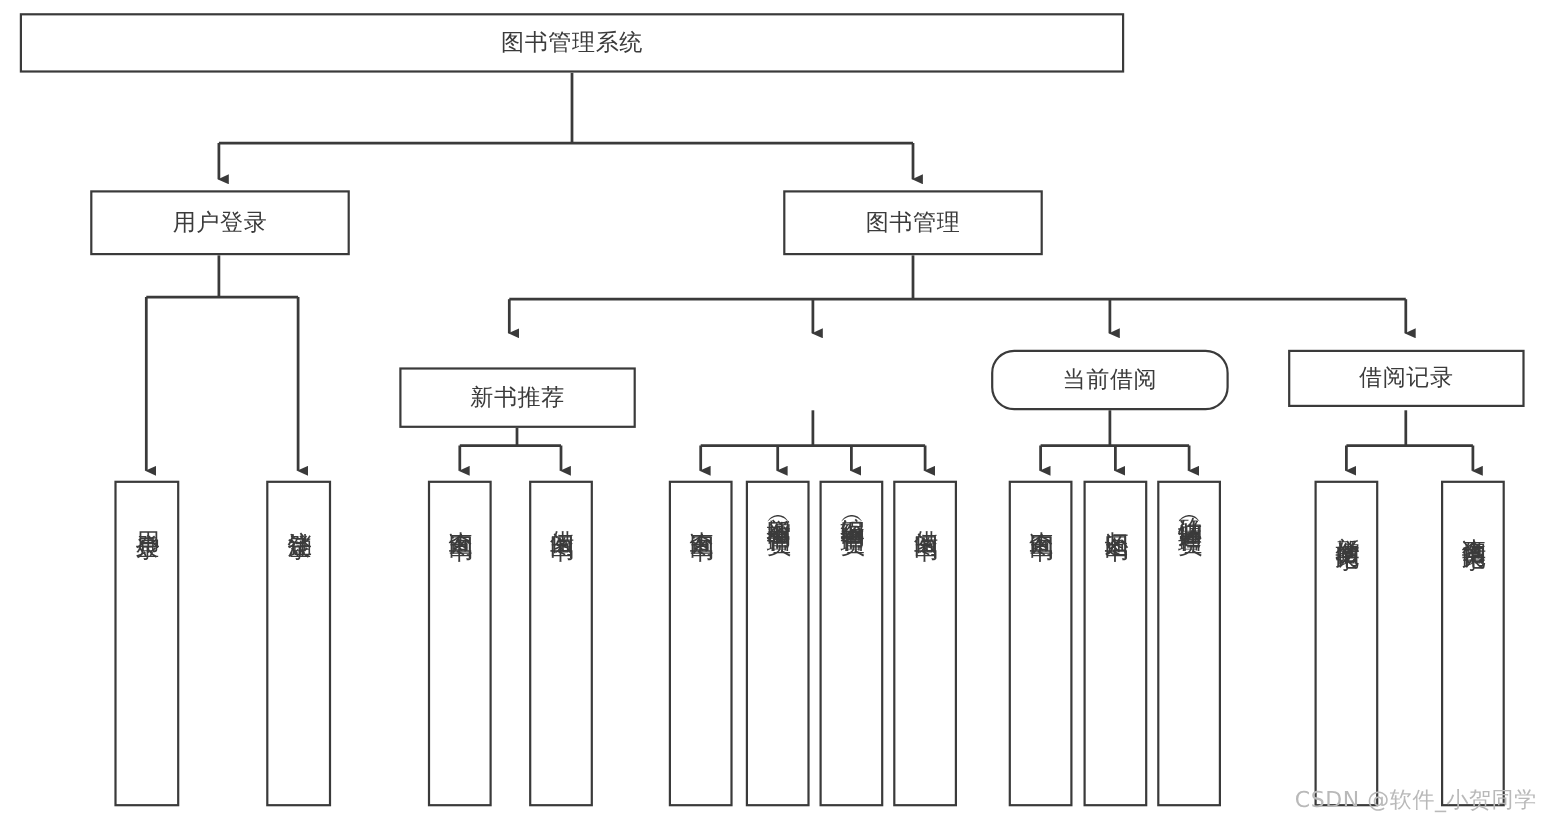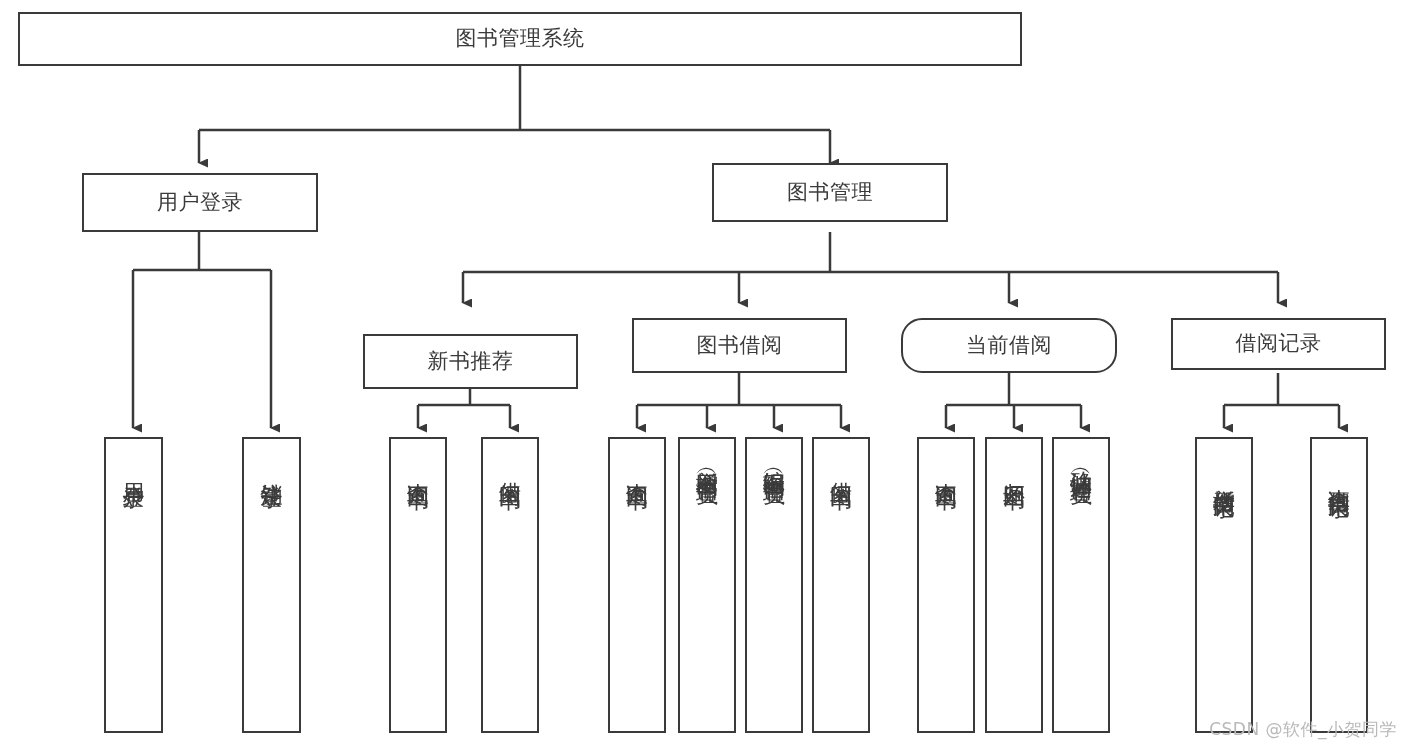--- a/index.html
+++ b/index.html
@@ -53,21 +53,21 @@
     writing-mode: vertical-rl;
     text-orientation: upright;
     font-size: 22px;
     letter-spacing: 2px;
     line-height: 1.0;
   }
   .watermark {
     position: absolute;
     right: 8px;
     bottom: 6px;
-    font-size: 17px;
+    font-size: 20px;
     color: #b9b9b9;
     letter-spacing: 0.5px;
     user-select: none;
   }
 </style>
 </head>
 <body>
 
 <div id="canvas">
 
@@ -121,29 +121,26 @@
     </g>
   </svg>
 
   <div class="node horiz" style="left:18px; top:12px; width:1004px; height:54px;">
     <span class="lbl">图书管理系统</span>
   </div>
 
   <div class="node horiz" style="left:82px; top:173px; width:236px; height:59px;">
     <span class="lbl">用户登录</span>
   </div>
-  <div class="node horiz" style="left:712px; top:163px; width:236px; height:59px;">
+  <div class="node horiz" style="left:712px; top:173px; width:236px; height:59px;">
     <span class="lbl">图书管理</span>
   </div>
 
   <div class="node horiz" style="left:363px; top:334px; width:215px; height:55px;">
     <span class="lbl">新书推荐</span>
-  </div>
-  <div class="node horiz" style="left:632px; top:318px; width:215px; height:55px;">
-    <span class="lbl">图书借阅</span>
   </div>
   <div class="node horiz" style="left:901px; top:318px; width:216px; height:55px;border-radius:21px;">
     <span class="lbl">当前借阅</span>
   </div>
   <div class="node horiz" style="left:1171px; top:318px; width:215px; height:52px;">
     <span class="lbl">借阅记录</span>
   </div>
 
   <div class="node vert" style="left:104px; top:437px; width:59px; height:296px;">
     <span class="lbl">用户登录</span>

